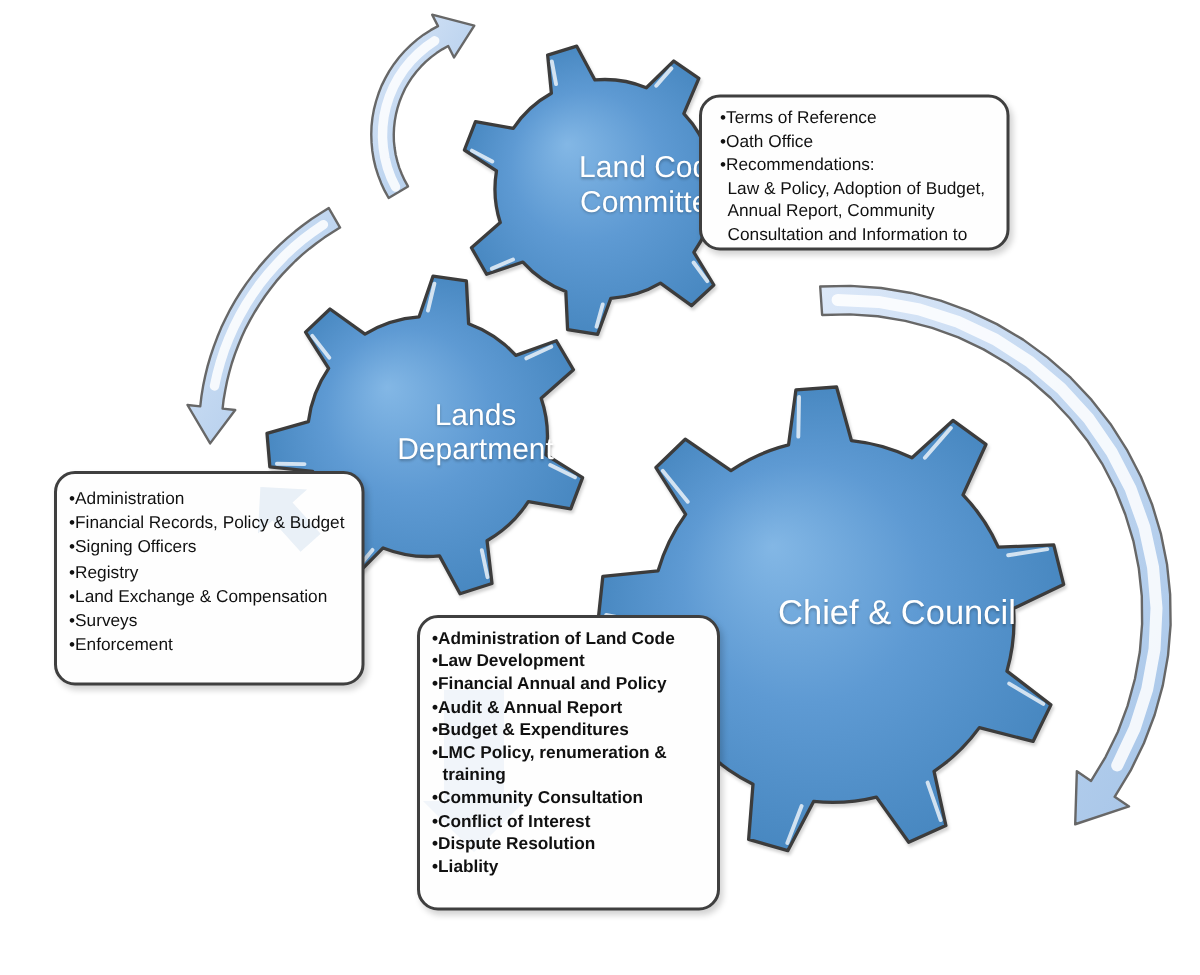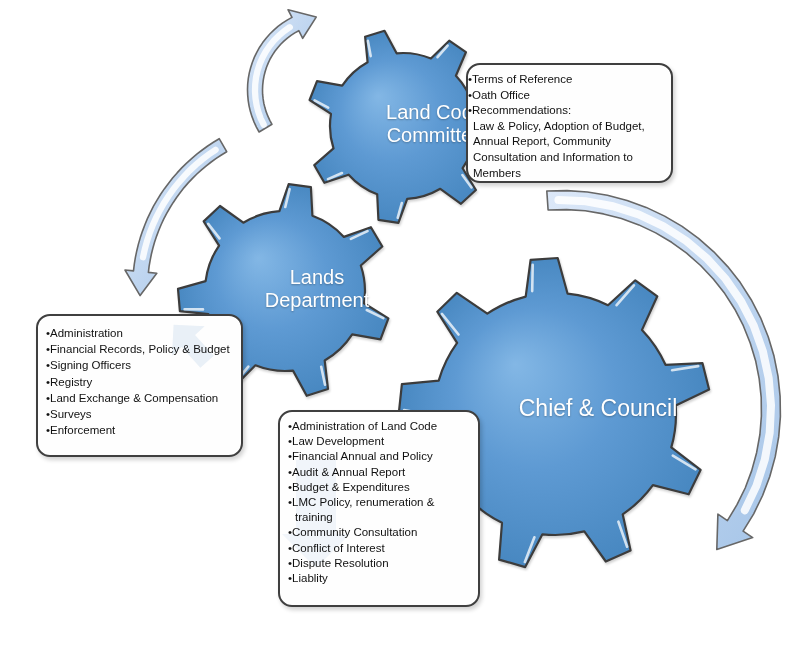--- a/index.html
+++ b/index.html
@@ -15,23 +15,23 @@
   .lbl-s{font-size:20px;}
   .lbl-l{font-size:23px;}
   .callout{position:absolute;background:#fefefe;border:2px solid #3f3f3f;border-radius:14px;
            box-shadow:2px 3px 4px rgba(0,0,0,.18);color:#111;font-size:11.5px;
            box-sizing:border-box;overflow:hidden;}
   .callout .txt{position:relative;z-index:1;}
   .ci{padding-left:7px;text-indent:-7px;}
   .ci::before{content:"\2022";}
   .detail{padding-left:5px;}
   .wm{position:absolute;z-index:0;}
-  #box1{left:466px;top:63px;width:207px;height:120px;padding:7px 0;line-height:15.6px;}
+  #box1{left:466px;top:63px;width:207px;height:104px;padding:7px 12px;line-height:15.6px;}
   #box2{left:36px;top:314px;width:207px;height:143px;padding:9px 8px;line-height:16.2px;}
-  #box3{left:278px;top:410px;width:202px;height:197px;padding:7px 8px;line-height:15.2px;}
+  #box3{left:278px;top:410px;width:202px;height:197px;padding:7px 8px;line-height:15.2px;font-weight:bold;}
 </style>
 </head>
 <body>
 
 <div id="stage">
 
   <svg class="layer" width="800" height="650" viewBox="0 0 800 650">
     <defs>
       <linearGradient id="arrowGrad" x1="0" y1="0" x2="1" y2="1">
         <stop offset="0" stop-color="#dce8f8"></stop>

